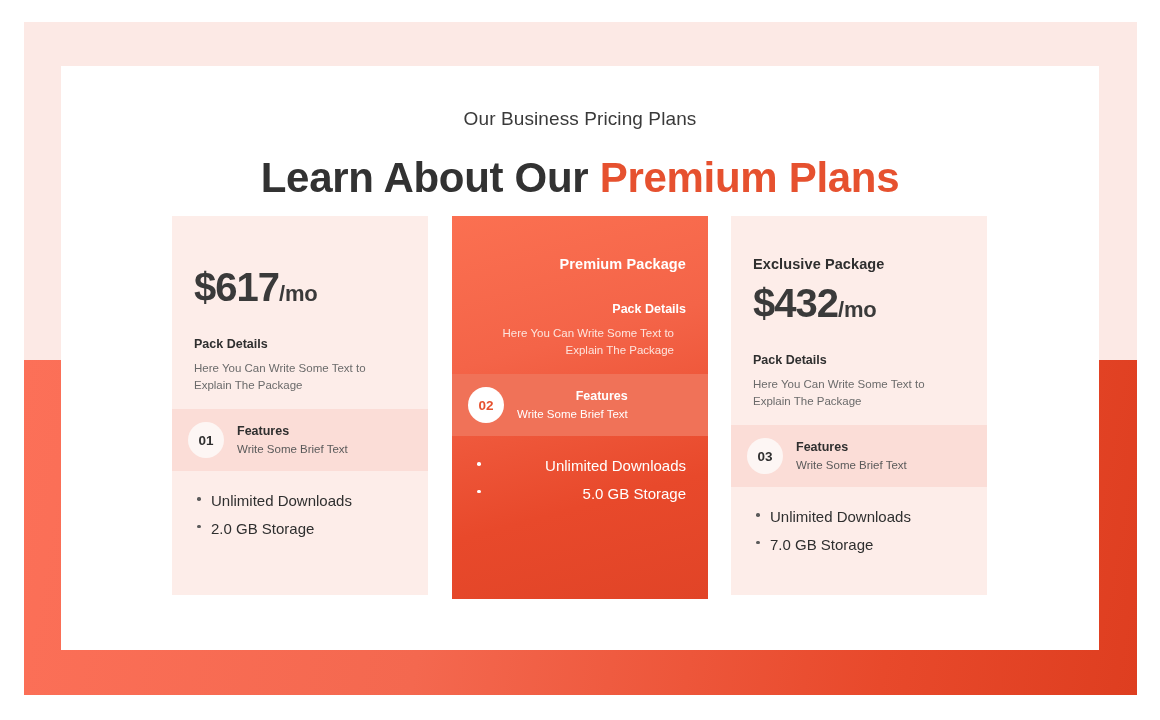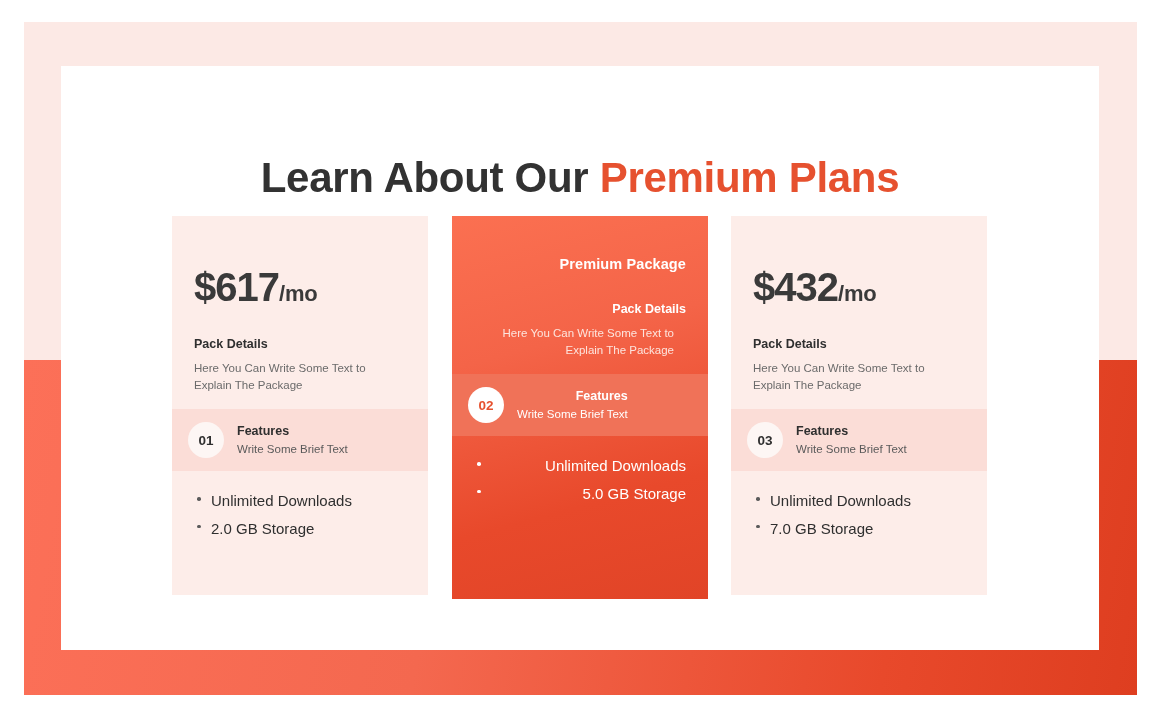--- a/index.html
+++ b/index.html
@@ -220,20 +220,21 @@
 </head>
 <body>
 
 <div class="stage">
 
   <div class="deco-pink"></div>
   <div class="deco-orange"></div>
 
   <div class="panel">
 
+    <div class="eyebrow">Our Business Pricing Plans</div>
 
     <div class="headline"><span>Learn About Our </span><span class="accent">Premium Plans</span></div>
 
     <div class="cards">
 
       <div class="card c1 pale">
         <div class="card-top">
           <div class="price"><span>$617</span><span class="per">/mo</span></div>
           <div class="pack-head">Pack Details</div>
           <div class="pack-text">Here You Can Write Some  Text to Explain The Package</div>
@@ -265,20 +266,21 @@
           </div>
         </div>
         <ul class="bullets">
           <li>Unlimited Downloads</li>
           <li>5.0 GB Storage</li>
         </ul>
       </div>
 
       <div class="card c3 pale">
         <div class="card-top">
+          <div class="pkg-name">Exclusive Package</div>
           <div class="price"><span>$432</span><span class="per">/mo</span></div>
           <div class="pack-head">Pack Details</div>
           <div class="pack-text">Here You Can Write Some  Text to Explain The Package</div>
         </div>
         <div class="feat-band">
           <div class="feat-num">03</div>
           <div class="feat-text">
             <div class="feat-title">Features</div>
             <div class="feat-sub">Write Some  Brief Text</div>
           </div>

